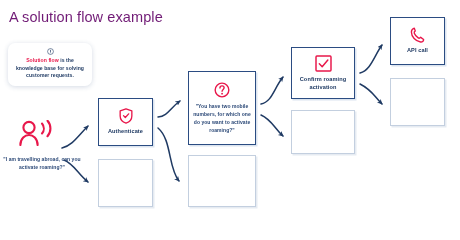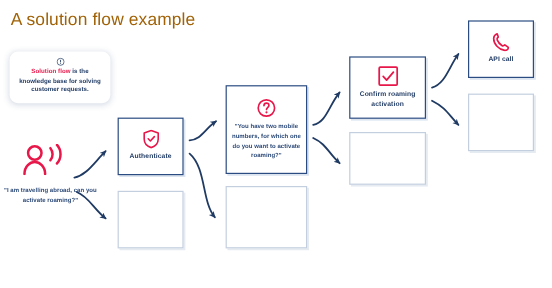--- a/index.html
+++ b/index.html
@@ -9,21 +9,21 @@
     font-family:"Liberation Sans", sans-serif;
     overflow:hidden;
     position:relative;
   }
   #stage{position:absolute;left:0;top:0;width:460px;height:230px;}
 
   
   #title{
     position:absolute;left:9px;top:9px;
     font-size:14.5px;
-    color:#a16207;
+    color:#701a75;
     letter-spacing:.1px;
     white-space:nowrap;
   }
 
   
   #arrows{position:absolute;left:0;top:0;width:460px;height:230px;pointer-events:none;}
 
   
   #tooltip{
     position:absolute;left:8px;top:43px;width:84px;

